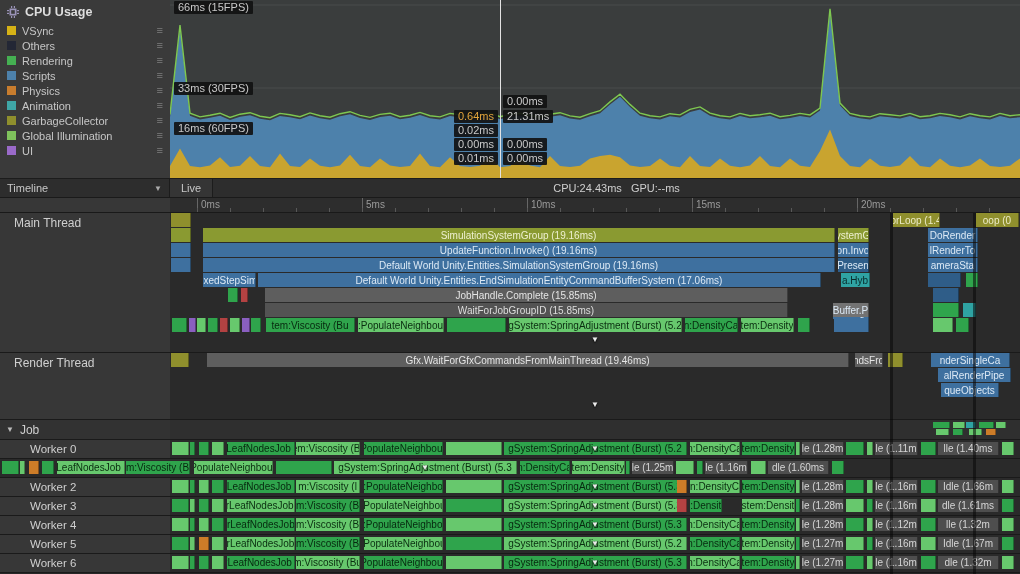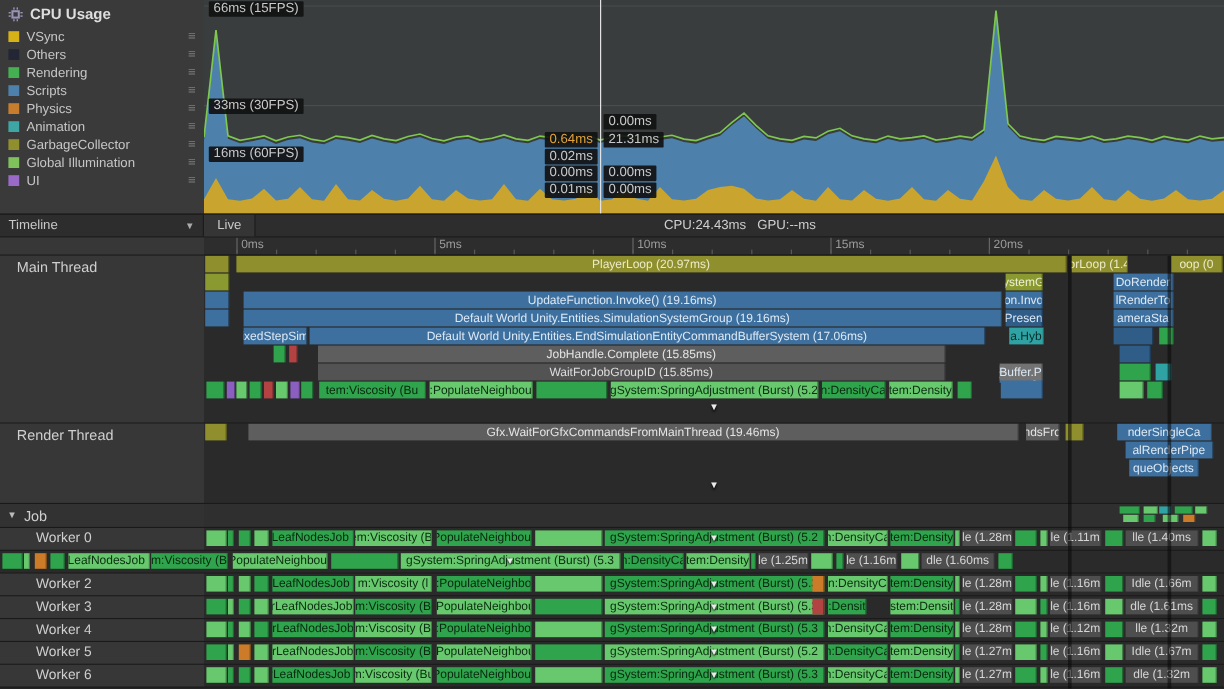--- a/index.html
+++ b/index.html
@@ -149,21 +149,21 @@
     <div class="stats">CPU:24.43ms   GPU:--ms</div>
   </div>
 
   <div class="ruler-row">
     <div class="ruler-spacer"></div>
     <div class="ruler" id="ruler">
         <div class="tick" style="left: 27px;">0ms</div>
         <div class="tick" style="left: 192px;">5ms</div>
         <div class="tick" style="left: 357px;">10ms</div>
         <div class="tick" style="left: 522px;">15ms</div>
-        <div class="tick" style="left: 654px;">20ms</div>
+        <div class="tick" style="left: 687px;">20ms</div>
         <div class="mtick" style="left: 27px;"></div>
         <div class="mtick" style="left: 60px;"></div>
         <div class="mtick" style="left: 93px;"></div>
         <div class="mtick" style="left: 126px;"></div>
         <div class="mtick" style="left: 159px;"></div>
         <div class="mtick" style="left: 192px;"></div>
         <div class="mtick" style="left: 225px;"></div>
         <div class="mtick" style="left: 258px;"></div>
         <div class="mtick" style="left: 291px;"></div>
         <div class="mtick" style="left: 324px;"></div>
@@ -183,24 +183,24 @@
         <div class="mtick" style="left: 786px;"></div>
         <div class="mtick" style="left: 819px;"></div>
       </div>
   </div>
 
   <div id="tracks">
       <div class="tgroup section">
         <div class="tlabel" style="height: 139px;"><span>Main Thread</span></div>
         <div class="tarea" style="height: 139px;">
           <div class="seg" style="background: rgb(143, 143, 45); left: 1px; width: 20px; top: 0px; height: 14px;"></div>
-          <div class="seg" style="background: rgb(143, 143, 45); color: rgb(236, 235, 200); left: 27px; width: 692px; top: 0px; height: 14px;">PlayerLoop (20.97ms)</div>
           <div class="seg" style="background: rgb(143, 143, 45); color: rgb(236, 235, 200); left: 723px; width: 47px; top: 0px; height: 14px;">orLoop (1.4</div>
           <div class="seg" style="background: rgb(143, 143, 45); color: rgb(236, 235, 200); left: 806px; width: 43px; top: 0px; height: 14px;">oop (0</div>
           <div class="seg" style="background: rgb(138, 154, 49); left: 1px; width: 20px; top: 15px; height: 14px;"></div>
+          <div class="seg" style="background: rgb(138, 154, 49); color: rgb(238, 240, 208); left: 33px; width: 632px; top: 15px; height: 14px;">SimulationSystemGroup (19.16ms)</div>
           <div class="seg" style="background: rgb(138, 154, 49); color: rgb(238, 240, 208); left: 668px; width: 31px; top: 15px; height: 14px;">ystemG</div>
           <div class="seg" style="background: rgb(62, 112, 159); color: rgb(220, 233, 245); left: 758px; width: 50px; top: 15px; height: 14px;">DoRender</div>
           <div class="seg" style="background: rgb(62, 112, 159); left: 1px; width: 20px; top: 30px; height: 14px;"></div>
           <div class="seg" style="background: rgb(62, 112, 159); color: rgb(220, 233, 245); left: 33px; width: 632px; top: 30px; height: 14px;">UpdateFunction.Invoke() (19.16ms)</div>
           <div class="seg" style="background: rgb(62, 112, 159); color: rgb(220, 233, 245); left: 668px; width: 31px; top: 30px; height: 14px;">on.Invo</div>
           <div class="seg" style="background: rgb(62, 112, 159); color: rgb(220, 233, 245); left: 758px; width: 50px; top: 30px; height: 14px;">lRenderTo</div>
           <div class="seg" style="background: rgb(62, 112, 159); left: 1px; width: 20px; top: 45px; height: 14px;"></div>
           <div class="seg" style="background: rgb(62, 112, 159); color: rgb(220, 233, 245); left: 33px; width: 632px; top: 45px; height: 14px;">Default World Unity.Entities.SimulationSystemGroup (19.16ms)</div>
           <div class="seg" style="background: rgb(47, 93, 136); color: rgb(220, 233, 245); left: 668px; width: 31px; top: 45px; height: 14px;">Presen</div>
           <div class="seg" style="background: rgb(62, 112, 159); color: rgb(220, 233, 245); left: 758px; width: 50px; top: 45px; height: 14px;">ameraSta</div>

